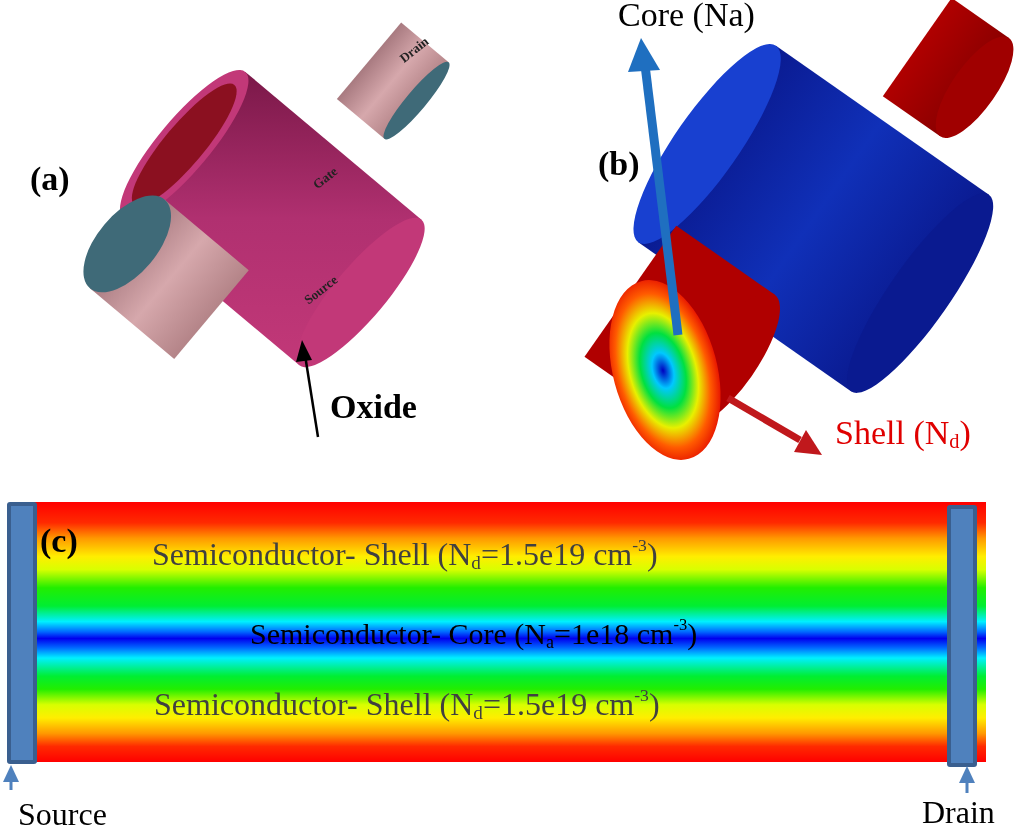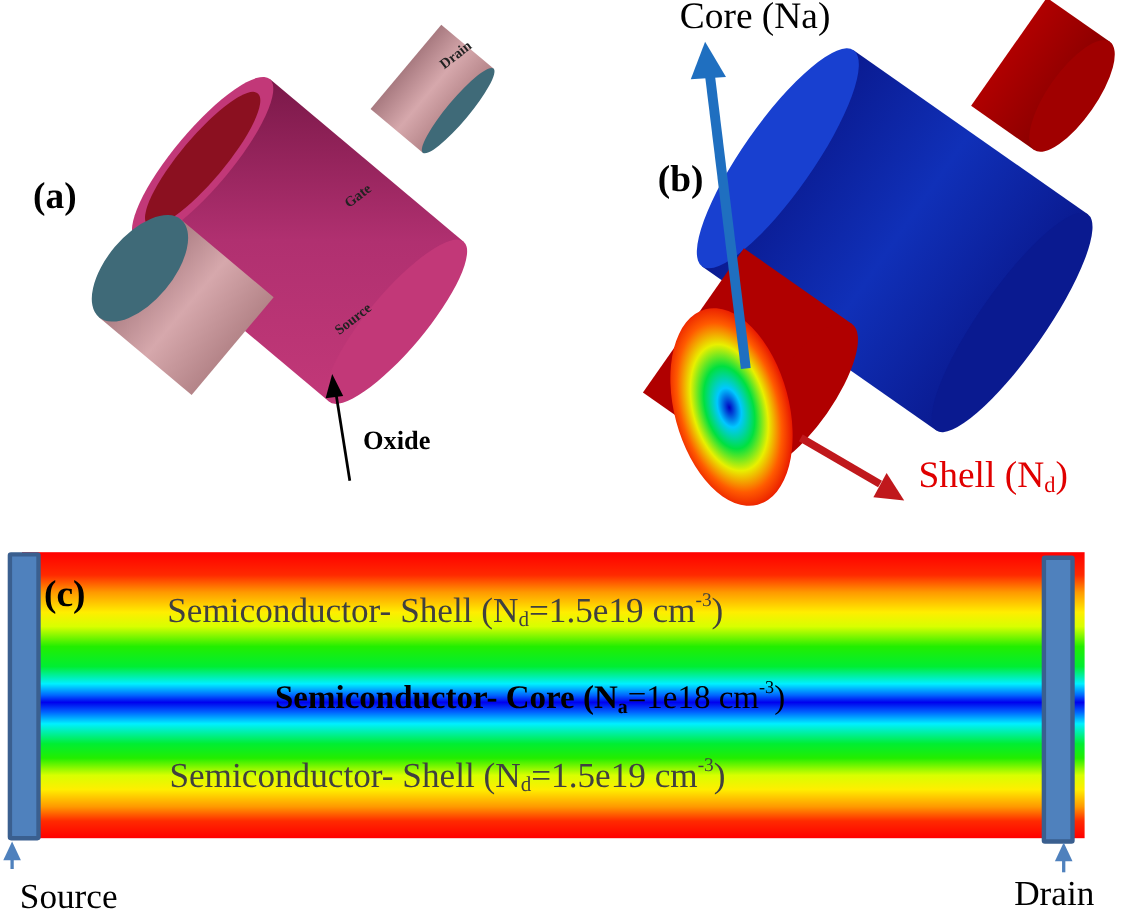--- a/index.html
+++ b/index.html
@@ -11,21 +11,21 @@
     position:absolute; left:20px; top:502px; width:966px; height:260px;
     background: linear-gradient(to bottom,
       #ff0000 0%, #ff2a00 8%, #ff9900 14%, #ffee00 21%, #d8ff00 26%,
       #22ee00 33%, #00ee33 40%, #00f0ff 46%, #0066ff 50%, #0000ee 52.5%,
       #0066ff 56%, #00f0ff 60%, #00ee33 67%, #22ee00 72%, #d8ff00 78%,
       #ffee00 83%, #ff9900 89%, #ff2a00 94%, #ff0000 100%);
   }
   .contact { position:absolute; background:#4f81bd; border:4px solid #3a5f8f; border-radius:3px; box-sizing:border-box; }
   .band-text { position:absolute; font-size:32px; color:#404040; white-space:nowrap; }
   .core-text { position:absolute; font-size:30px; color:#000; white-space:nowrap; }
-  .core-text b { font-weight:bold; }
+  .core-text b { font-weight:normal; }
   sub { font-size:60%; vertical-align:-4px; }
   sup { font-size:55%; vertical-align:14px; }
   .caption { position:absolute; font-size:32px; color:#000; }
 </style>
 </head>
 <body>
 
 <svg class="svgwrap" width="1020" height="490">
   <defs>
     <linearGradient id="sdGrad" x1="0" y1="0" x2="1" y2="0">
@@ -104,21 +104,21 @@
 
     <line x1="728" y1="398" x2="800" y2="440" stroke="#c0181c" stroke-width="7"></line>
     <polygon points="822,455 794,452 806,430" fill="#c0181c"></polygon>
   </g>
 </svg>
 
 <div class="abs panel-label" style="left:30px;top:160px;">(a)</div>
 <div class="abs" style="left:302px;top:282px;font-size:13px;font-weight:bold;color:#222;transform:rotate(-38deg);">Source</div>
 <div class="abs" style="left:312px;top:170px;font-size:13px;font-weight:bold;color:#222;transform:rotate(-38deg);">Gate</div>
 <div class="abs" style="left:398px;top:42px;font-size:13px;font-weight:bold;color:#222;transform:rotate(-38deg);">Drain</div>
-<div class="abs" style="left:330px;top:388px;font-size:24px;font-weight:bold;color:#000;">Oxide</div>
+<div class="abs" style="left:330px;top:388px;font-size:34px;font-weight:bold;color:#000;">Oxide</div>
 
 <div class="abs panel-label" style="left:598px;top:145px;">(b)</div>
 <div class="abs" style="left:618px;top:-4px;font-size:34px;color:#000;">Core (Na)</div>
 <div class="abs" style="left:835px;top:414px;font-size:34px;color:#e00000;white-space:nowrap;">
   <span>Shell (N</span><sub>d</sub><span>)</span>
 </div>
 
 <div id="band"></div>
 <div class="contact" style="left:7px;top:502px;width:30px;height:262px;"></div>
 <div class="contact" style="left:947px;top:505px;width:30px;height:262px;"></div>

